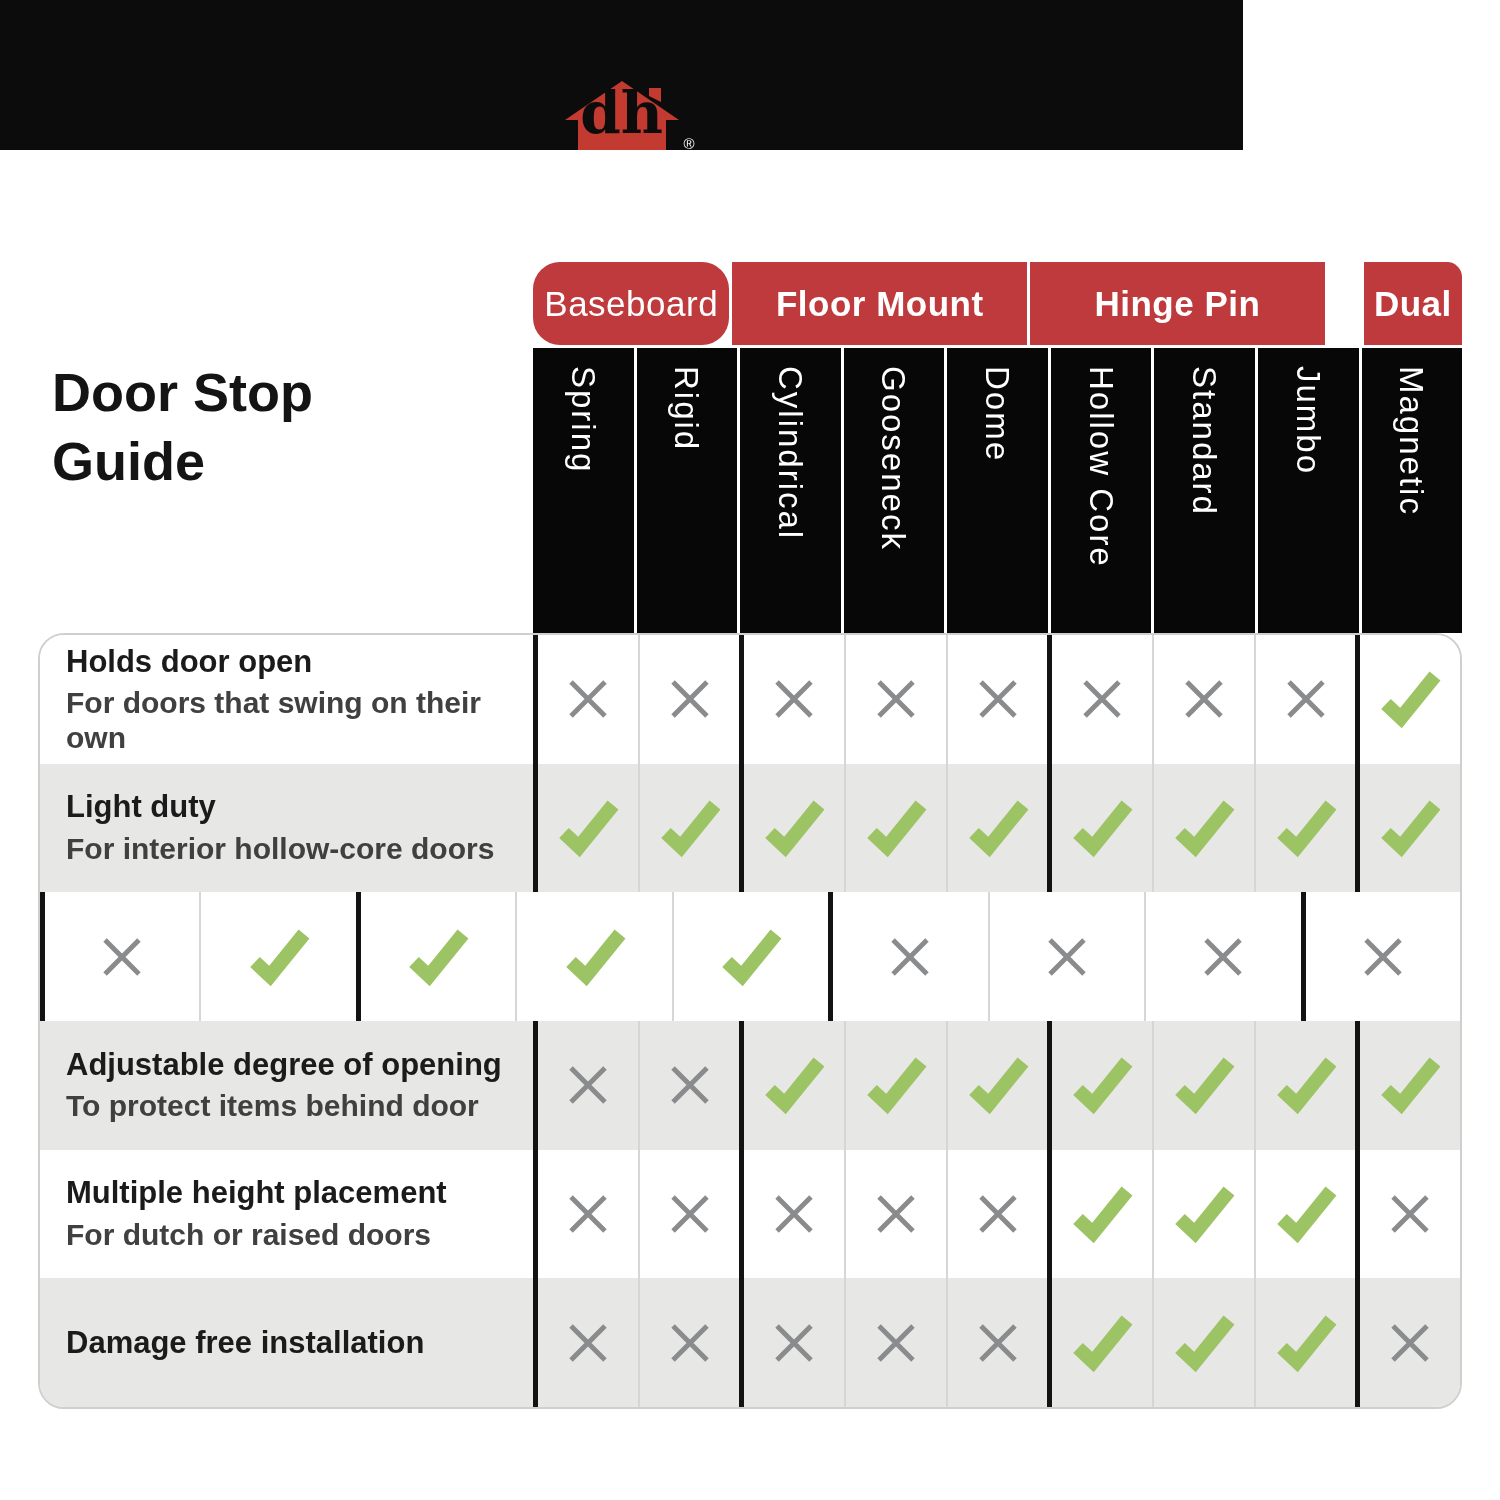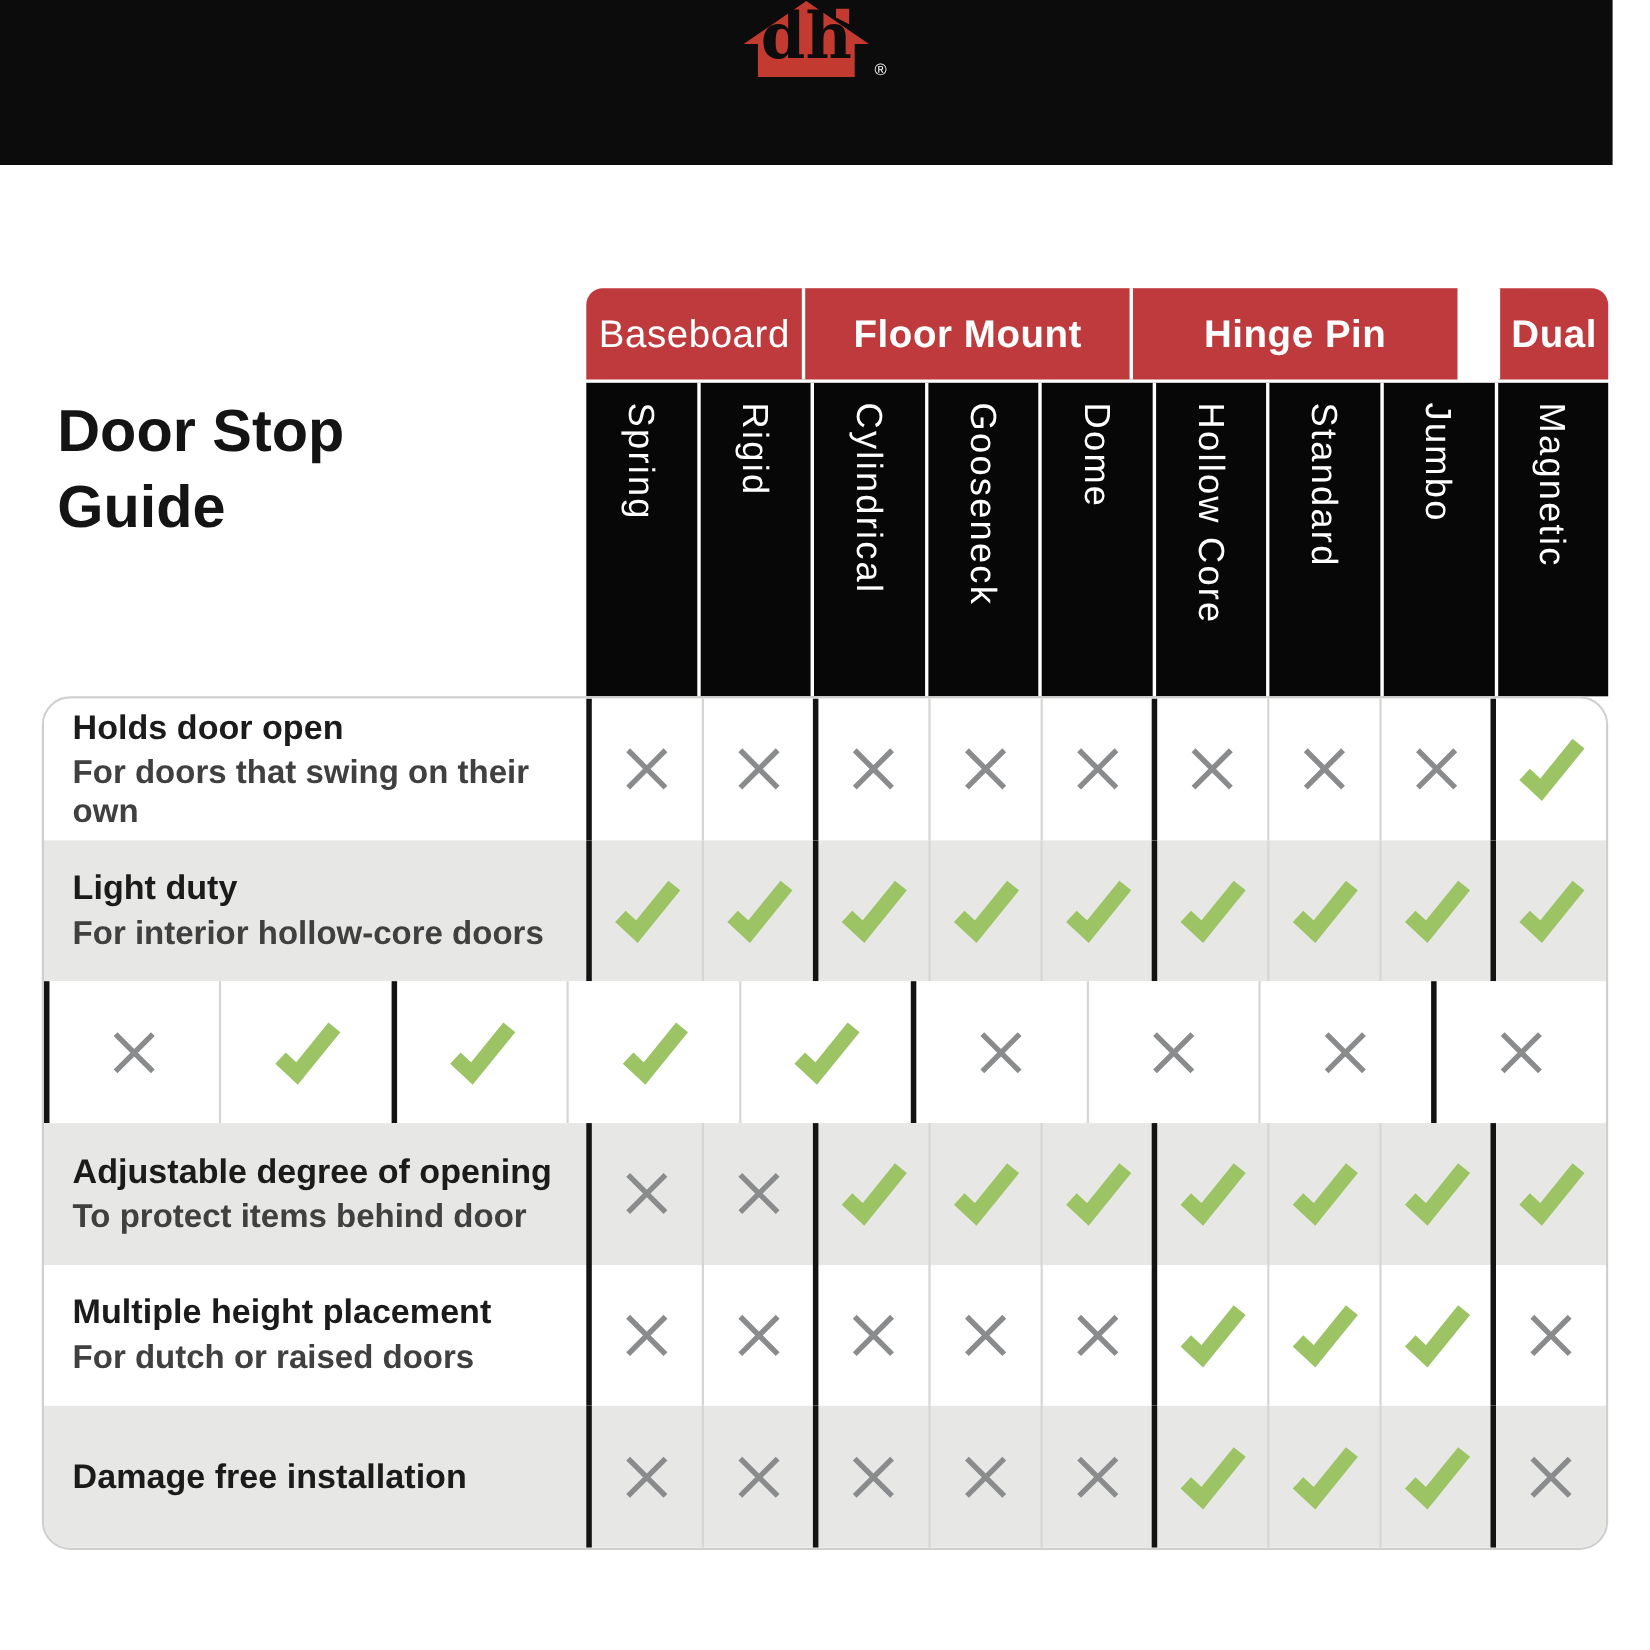--- a/index.html
+++ b/index.html
@@ -1,42 +1,42 @@
 <!DOCTYPE html>
 <html><head>
 <meta charset="utf-8">
 <style>
   html,body{margin:0;padding:0;background:#fff;}
   .page{position:relative;width:1500px;height:1500px;background:#fff;overflow:hidden;
         font-family:"Liberation Sans","DejaVu Sans",sans-serif;}
 
   
-  .topbar{position:absolute;left:0;top:0;width:1466px;height:150px;background:#0c0c0c;
-          display:flex;align-items:flex-start;justify-content:center;}
+  .topbar{position:absolute;left:0;top:0;width:1243px;height:150px;background:#0c0c0c;
+          display:flex;align-items:flex-end;justify-content:center;}
   .logo{position:relative;display:flex;flex-direction:column;align-items:center;}
   .logo-house{position:relative;width:118px;height:70px;}
   .logo-dh{position:absolute;left:0;top:-2px;width:118px;text-align:center;
            font-family:"DejaVu Serif","Liberation Serif",serif;font-weight:bold;
            font-size:58px;line-height:70px;color:#0c0c0c;}
   .logo-reg{position:absolute;right:-14px;bottom:-2px;color:#fff;font-size:15px;}
   .wordmark{margin-top:2px;color:#fff;font-size:42px;letter-spacing:1px;line-height:1;}
   .wordmark .wm-design{font-weight:800;}
   .wordmark .wm-house{font-weight:400;}
 
   
   .page-title{position:absolute;left:52px;top:358px;font-size:54px;font-weight:800;
               color:#141414;line-height:1.28;letter-spacing:0;}
 
   
   .grid-head{position:absolute;left:533px;top:262px;width:929px;}
   .band{display:flex;height:83px;}
   .gcell{background:#be3a3c;color:#fff;display:flex;align-items:center;justify-content:center;
          font-size:35px;letter-spacing:.5px;box-sizing:border-box;}
   .gcell + .gcell{border-left:3px solid #fff;font-weight:bold;}
-  .gcell:first-child{border-top-left-radius:15px;}
+  .gcell:first-child{border-top-left-radius:15px;border-radius:27px;}
   .gcell:last-child{border-top-right-radius:15px;}
   .g-span2{flex:2;} .g-span3{flex:3;} .g-span1{flex:1;margin-left:36px;}
   .labels{display:flex;height:285px;margin-top:3px;}
   .vcell{flex:1;background:#070707;display:flex;justify-content:center;align-items:flex-start;
          box-sizing:border-box;padding-top:18px;}
   .vcell + .vcell{border-left:3px solid #fff;}
   .vtext{writing-mode:vertical-rl;text-orientation:sideways;color:#fff;font-size:33px;
          letter-spacing:2px;line-height:1;}
 
   

